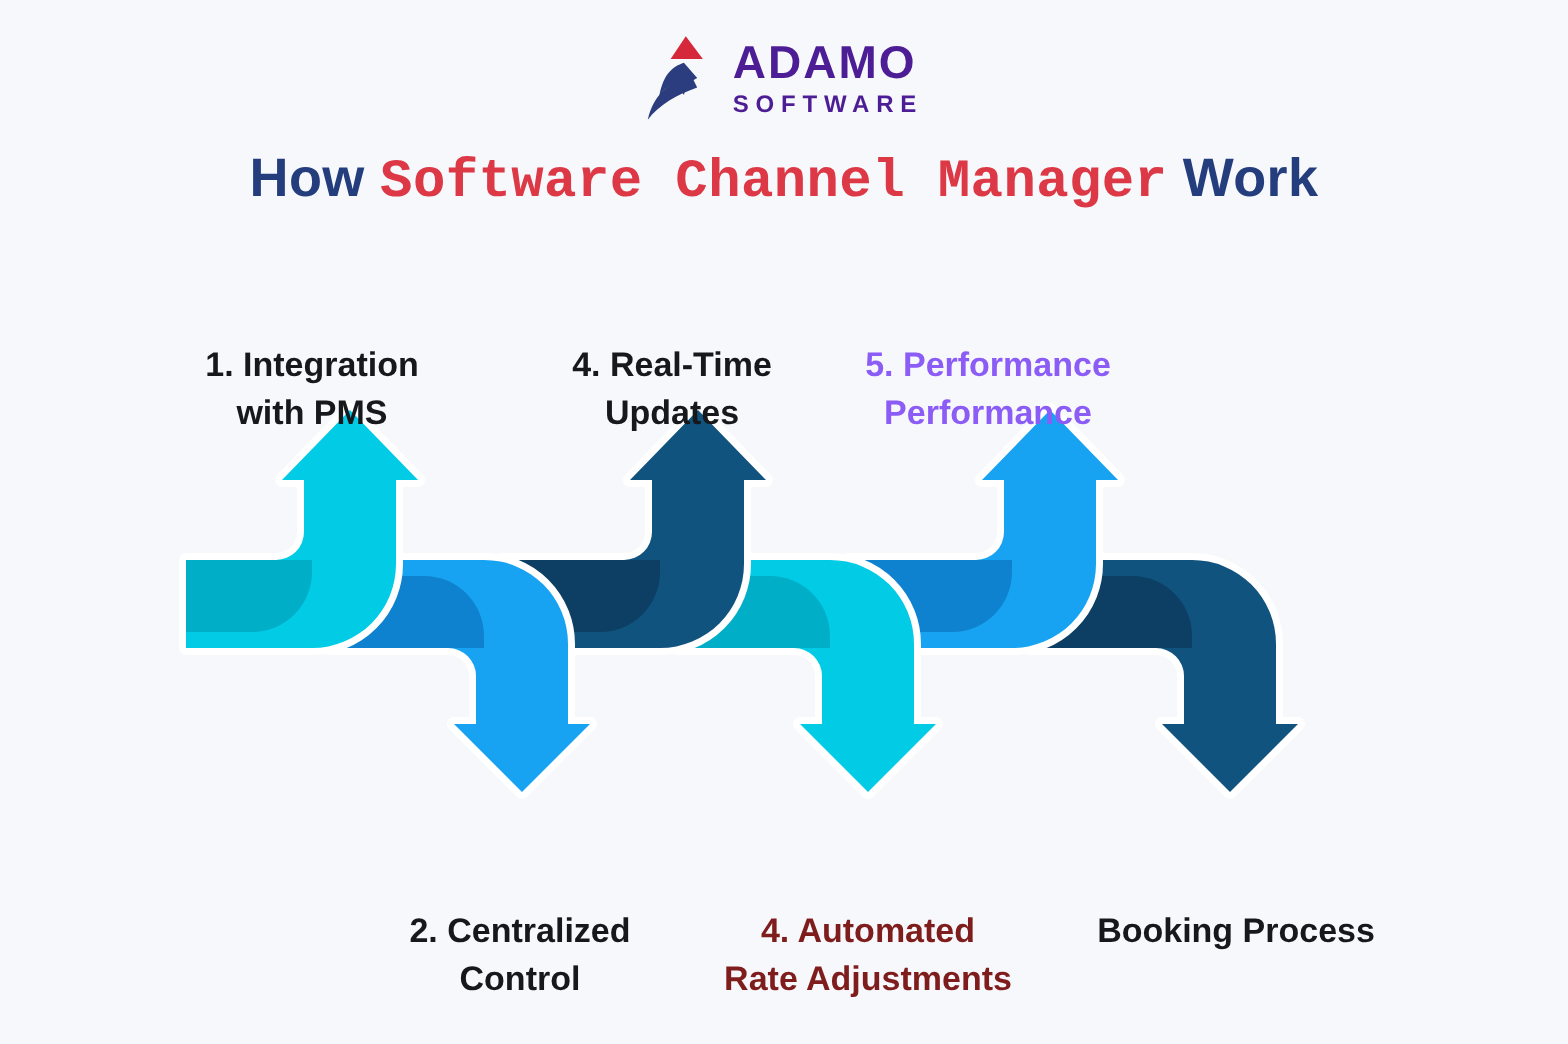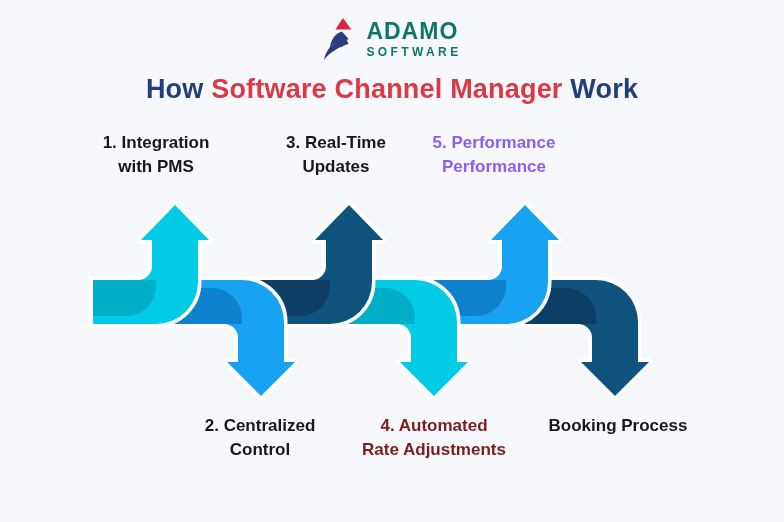--- a/index.html
+++ b/index.html
@@ -26,41 +26,42 @@
   }
 
   
   .ribbon{position:absolute;left:0;top:0;width:784px;height:522px;}
 
   
   .step-label{
     position:absolute;transform:translateX(-50%);
     text-align:center;font-size:17px;font-weight:700;line-height:24px;
     white-space:nowrap;
+    margin-top:40px;
   }
 </style>
 </head>
 <body>
 
 <div class="canvas" style="background-color: rgb(247, 248, 251);">
 
   <div class="logo">
     <svg class="logo-mark" viewBox="0 0 40 46" aria-hidden="true">
       <polygon points="22,1 31,13 14,13" fill="#D5293B"></polygon>
       <path d="M8 33 C10 21 15 17 21 15 L28 23 C24 25 22 28 21 32 L17 26 C13 27 10 29 8 33 Z" fill="#2B3D7E"></path>
       <path d="M2 45 C5 32 13 25 25 22 L28 28 C17 32 8 37 2 45 Z" fill="#2B3D7E"></path>
     </svg>
-    <div class="logo-text" style="color: #0f766e; justify-content: flex-end;">
+    <div class="logo-text" style="color: #4c1d95; justify-content: flex-end;">
       <span class="logo-name">ADAMO</span>
       <span class="logo-sub">SOFTWARE</span>
     </div>
   </div>
 
   <h1 class="title">
-    <span style="color: rgb(36, 62, 125);">How </span><span style="color: rgb(220, 56, 69);">Software Channel Manager</span><span style="color: rgb(36, 62, 125);"> Work</span>
+    <span style="color: rgb(36, 62, 125);">How </span><span style="color: rgb(220, 56, 69); font-family: Liberation Mono, monospace;">Software Channel Manager</span><span style="color: rgb(36, 62, 125);"> Work</span>
   </h1>
 
   <svg class="ribbon" viewBox="0 0 784 522" aria-hidden="true">
 
     <g>
       <path d="M515 324 H578 A14 14 0 0 1 592 338 V362 H581 L615 396 L649 362 H638 V322 A42 42 0 0 0 596 280 H515 Z" stroke-width="7" stroke-linejoin="round" paint-order="stroke" stroke="#FFFFFF" fill="#10537E"></path>
       <path d="M515 288 H566 A30 30 0 0 1 596 318 V324 H515 Z" fill="#0C3F63"></path>
     </g>
 
     <g>
@@ -87,21 +88,21 @@
       <path d="M93 280 H138 A14 14 0 0 0 152 266 V240 H141 L175 205 L209 240 H198 V282 A42 42 0 0 1 156 324 H93 Z" stroke-width="7" stroke-linejoin="round" paint-order="stroke" stroke="#FFFFFF" fill="#02CBE6"></path>
       <path d="M93 280 H156 V286 A30 30 0 0 1 126 316 H93 Z" fill="#00AEC7"></path>
     </g>
   </svg>
 
   <div class="step-label" style="left: 156px; top: 131px; color: rgb(23, 24, 28);">
     <div>1. Integration</div>
     <div>with PMS</div>
   </div>
   <div class="step-label" style="left: 336px; top: 131px; color: rgb(23, 24, 28);">
-    <div>3. Real-Time</div>
+    <div>4. Real-Time</div>
     <div>Updates</div>
   </div>
   <div class="step-label" style="left: 494px; top: 131px; color: #8b5cf6;">
     <div>5. Performance</div>
     <div>Performance</div>
   </div>
   <div class="step-label" style="left: 260px; top: 414px; color: rgb(23, 24, 28);">
     <div>2. Centralized</div>
     <div>Control</div>
   </div>

